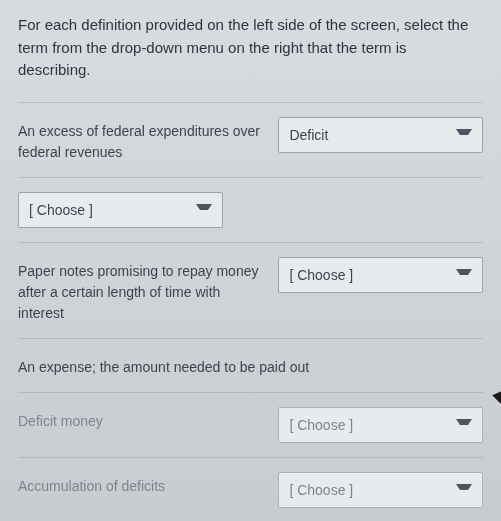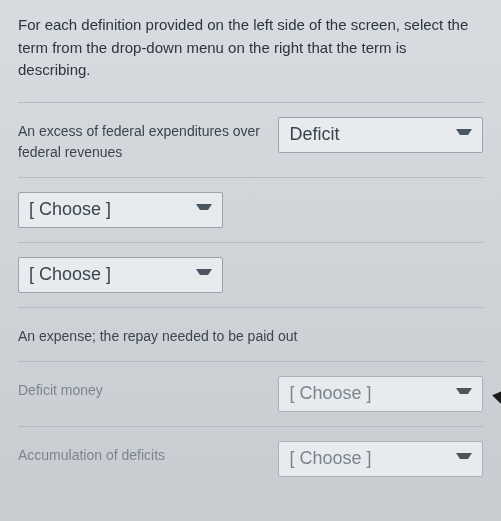--- a/index.html
+++ b/index.html
@@ -46,21 +46,21 @@
     }
     .select-box {
       width: 100%;
       height: 36px;
       background: #e8ebee;
       border: 1px solid #9aa4ae;
       border-radius: 2px;
       display: flex;
       align-items: center;
       padding: 0 24px 0 10px;
-      font-size: 18px;
+      font-size: 14px;
       color: #3a4550;
       cursor: pointer;
       position: relative;
     }
     .select-box::after {
       content: '';
       position: absolute;
       right: 10px;
       top: 50%;
       width: 8px;
@@ -115,29 +115,30 @@
 
   <div class="row">
     <div class="select-wrap">
       <div class="select-box">
         <span>[ Choose ]</span>
       </div>
     </div>
   </div>
 
   <div class="row">
+    <div class="definition">Paper notes promising to repay money after a certain length of time with interest</div>
     <div class="select-wrap">
       <div class="select-box">
         <span>[ Choose ]</span>
       </div>
     </div>
   </div>
 
   <div class="row">
-    <div class="definition">An expense; the repay needed to be paid out</div>
+    <div class="definition">An expense; the amount needed to be paid out</div>
   </div>
 
   <div class="row faded">
     <div class="definition">Deficit money</div>
     <div class="select-wrap">
       <div class="select-box">
         <span>[ Choose ]</span>
       </div>
     </div>
   </div>

